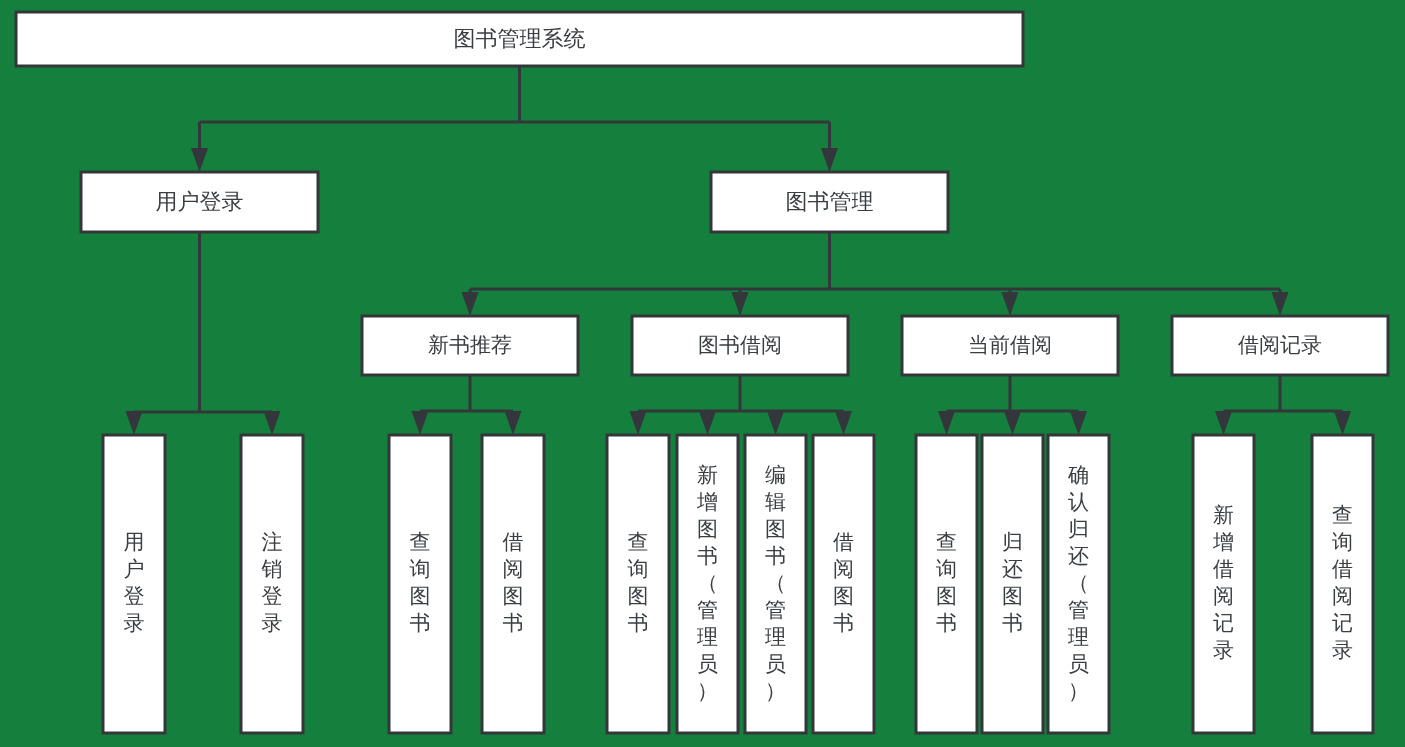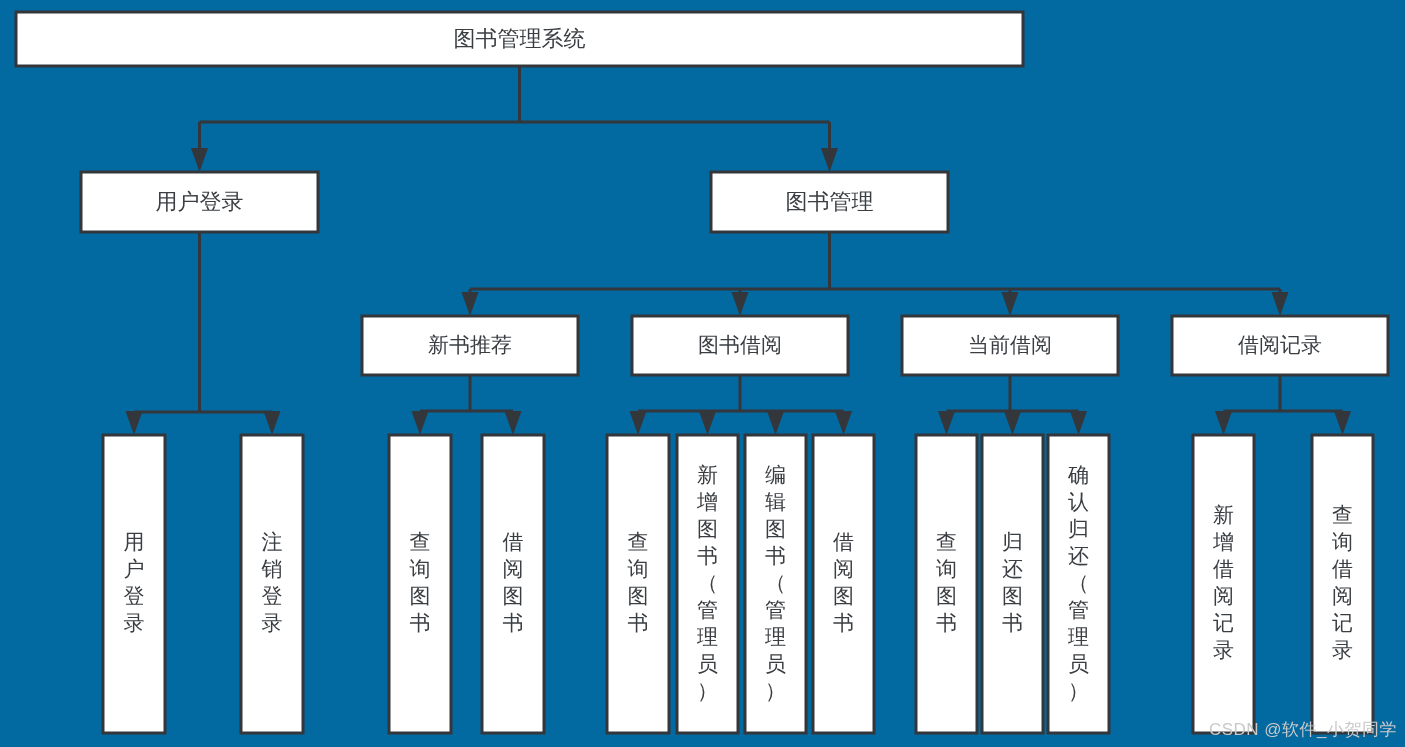--- a/index.html
+++ b/index.html
@@ -7,21 +7,21 @@
     padding: 0;
     background: #ffffff;
   }
   body {
     font-family: "Liberation Sans", "DejaVu Sans", sans-serif;
   }
   #diagram-root {
     position: relative;
     width: 1405px;
     height: 747px;
-    background: #0369a1;
+    background: #15803d;
     overflow: hidden;
   }
   svg#tree-canvas {
     position: absolute;
     left: 0;
     top: 0;
     width: 1405px;
     height: 747px;
   }
   .node-box {
@@ -261,14 +261,13 @@
           <rect x="1312" y="435" width="61" height="298" class="node-box"></rect>
           <text x="1342.5" y="516.5" class="leaf-label-char">查</text>
           <text x="1342.5" y="543.5" class="leaf-label-char">询</text>
           <text x="1342.5" y="570.5" class="leaf-label-char">借</text>
           <text x="1342.5" y="597.5" class="leaf-label-char">阅</text>
           <text x="1342.5" y="624.5" class="leaf-label-char">记</text>
           <text x="1342.5" y="651.5" class="leaf-label-char">录</text>
         </g>
       </g>
   </svg>
-  <div class="watermark">CSDN @软件_小贺同学</div>
 </div>
 
 </body></html>

